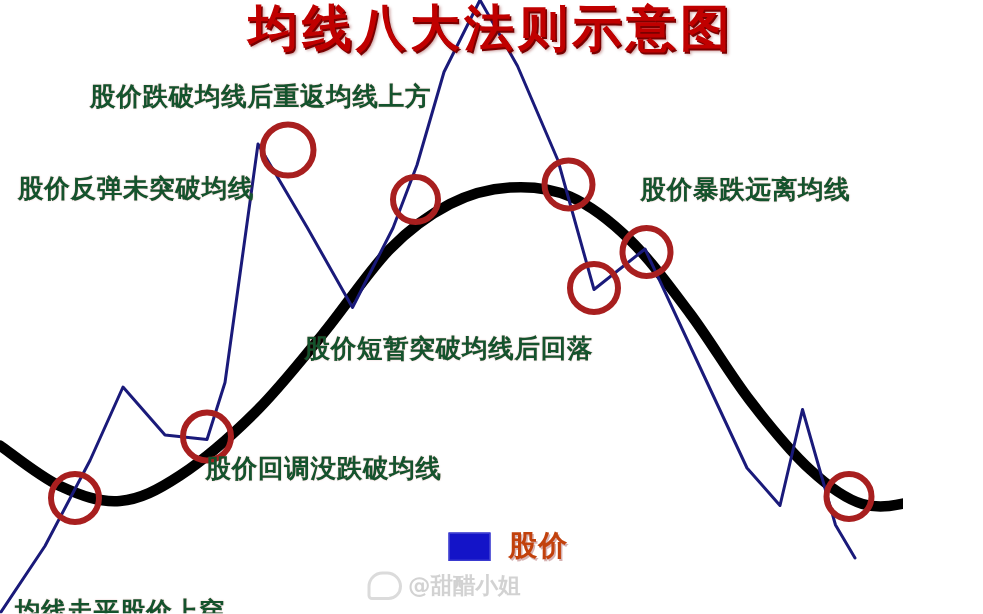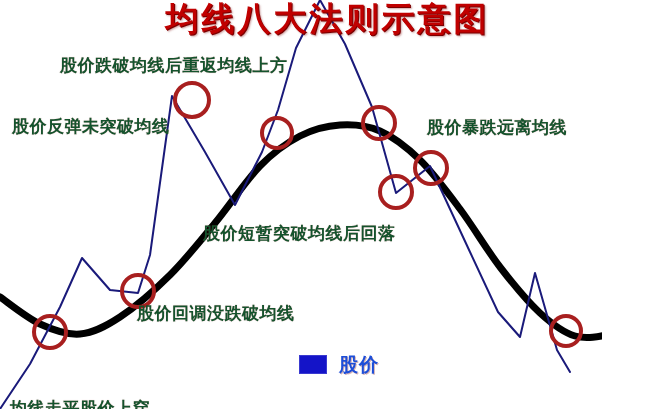--- a/index.html
+++ b/index.html
@@ -68,21 +68,21 @@
   }
   .legend-swatch {
     width: 26px;
     height: 17px;
     margin-right: 12px;
     flex: none;
   }
   .legend-swatch.price { background: #1414c8; border: 1px solid #3a3ad0; }
   .legend-swatch.ma    { background: #121212; }
   .legend-label {
-    color: #1d4ed8;
+    color: #c2410c;
     font-weight: bold;
     font-size: 19px;
     line-height: 1;
     letter-spacing: 1px;
     text-shadow: 1px 1px 0 rgba(120,0,0,0.30);
   }
   #watermark {
     position: absolute;
     left: 245px;
     top: 381px;
@@ -140,14 +140,18 @@
   <div class="anno" id="anno-short-break">股价短暂突破均线后回落</div>
   <div class="anno" id="anno-flat-cross">均线走平股价上穿</div>
 
   <div id="legend">
     <div class="legend-row">
       <span class="legend-swatch price"></span>
       <span class="legend-label">股价</span>
     </div>
   </div>
 
+  <div id="watermark">
+    <span class="wb-logo"></span>
+    <span class="wm-text">@甜醋小姐</span>
+  </div>
 
 </div>
 
 </body></html>

